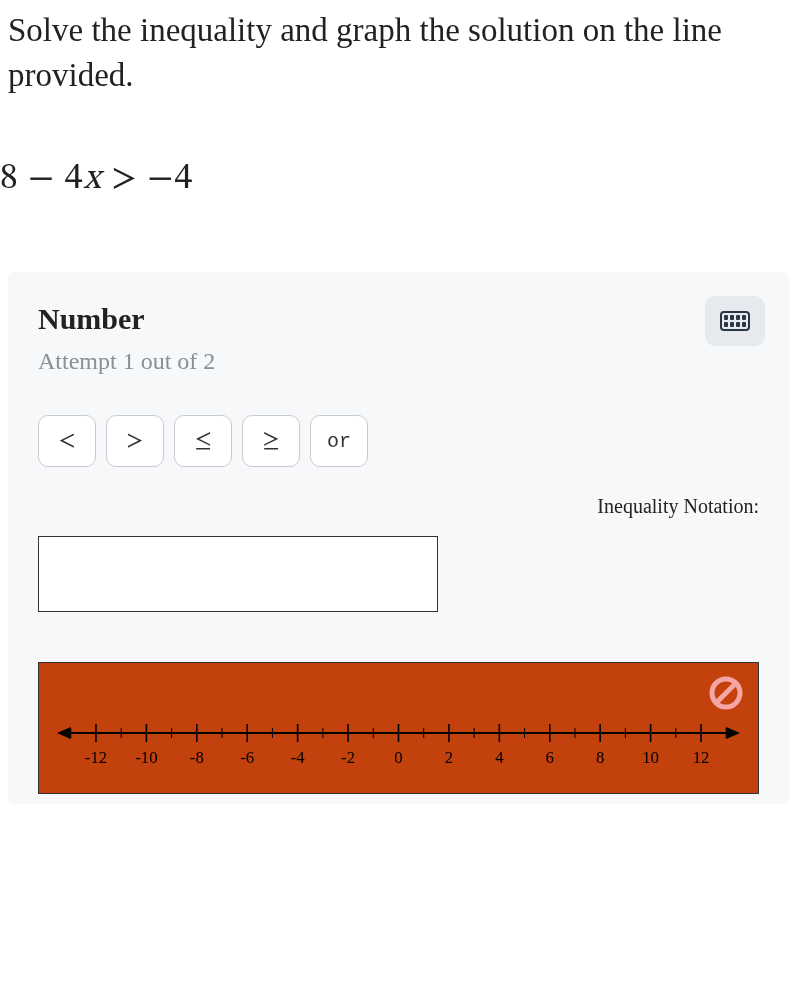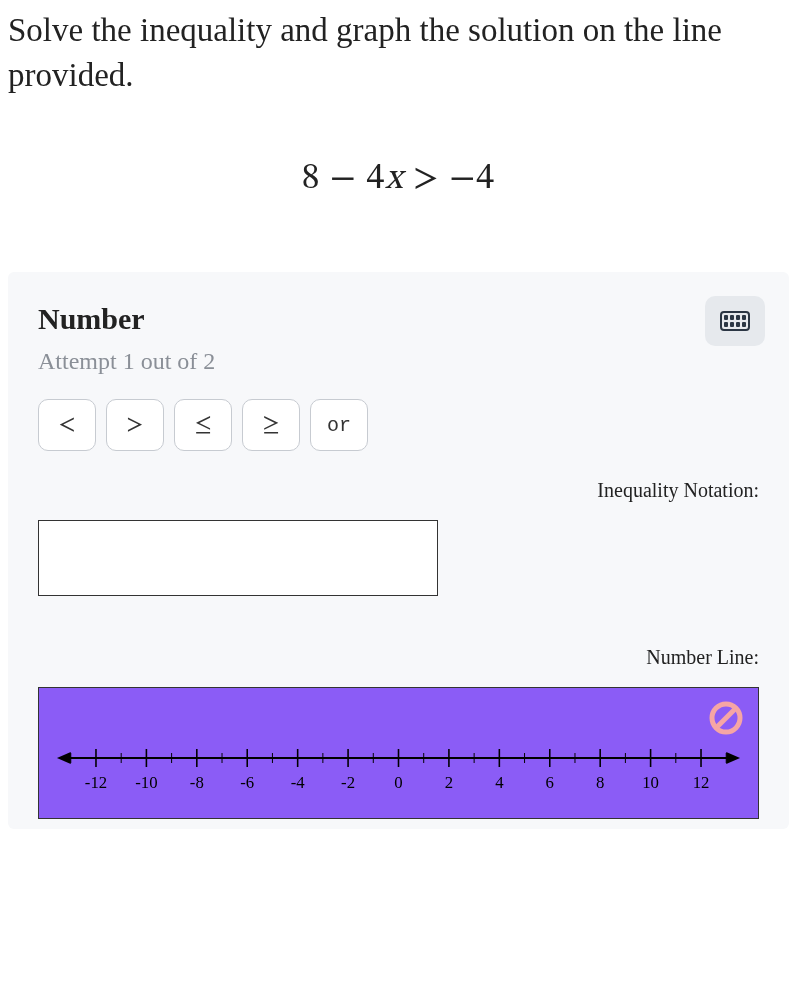--- a/index.html
+++ b/index.html
@@ -11,21 +11,20 @@
     background: #fff;
     width: 797px;
   }
   .question {
     font-size: 33px;
     line-height: 1.35;
     padding: 8px 5px 0 8px;
     font-weight: 400;
   }
   .inequality-display {
-    text-align: center;
     font-size: 36px;
     font-family: 'STIX Two Math', 'Cambria Math', 'Times New Roman', serif;
     margin: 60px 0 70px 0;
     letter-spacing: 1px;
   }
   .ital { font-style: italic; }
   .answer-panel {
     background: #f7f8fa;
     margin: 0 8px;
     padding: 30px 30px 10px 30px;
@@ -58,21 +57,21 @@
     display: grid;
     grid-template-columns: repeat(4,1fr);
     grid-template-rows: repeat(2,1fr);
     gap: 1.5px;
     padding: 2px;
   }
   .keypad-icon-box div { background:#2b3644; border-radius:1px; }
   .attempt {
     color: #8a8f97;
     font-size: 24px;
-    margin-bottom: 24px;
+    margin-bottom: 40px;
   }
   .op-row { display:flex; gap:10px; margin-bottom:28px; }
   .op-btn {
     width: 58px; height: 52px;
     border: 1.5px solid #c7cbd1;
     border-radius: 10px;
     background: #fff;
     display:flex; align-items:center; justify-content:center;
     font-size: 24px;
     font-family: 'STIX Two Math','Cambria Math',serif;
@@ -90,21 +89,21 @@
     height: 76px;
     border: 1.5px solid #333;
     background:#fff;
     font-size: 26px;
     padding: 8px 12px;
     font-family: Georgia, serif;
     margin-bottom: 50px;
   }
   .numberline-wrap {
     border: 1.5px solid #333;
-    background:#8b5cf6;
+    background:#c2410c;
     padding: 30px 14px 10px 14px;
     position:relative;
   }
   .no-symbol {
     position:absolute;
     top:12px; right:14px;
     width:36px; height:36px;
   }
   svg.numberline { width:100%; height:90px; display:block; }
 </style>
@@ -139,21 +138,20 @@
     <button class="op-btn">&lt;</button>
     <button class="op-btn">&gt;</button>
     <button class="op-btn">≤</button>
     <button class="op-btn">≥</button>
     <button class="op-btn or-btn">or</button>
   </div>
 
   <div class="section-label">Inequality Notation:</div>
   <input class="notation-input" type="text" value="" style="">
 
-  <div class="section-label">Number Line:</div>
 
   <div class="numberline-wrap">
     <svg class="no-symbol" viewBox="0 0 36 36">
       <circle cx="18" cy="18" r="14" fill="none" stroke="#f6a5a5" stroke-width="5"></circle>
       <line x1="8" y1="28" x2="28" y2="8" stroke="#f6a5a5" stroke-width="5"></line>
     </svg>
     <svg class="numberline" viewBox="0 0 700 90" preserveAspectRatio="none">
         <line x1="14" y1="40" x2="686" y2="40" stroke="#000" stroke-width="2"></line>
         <polygon points="4,40 18,34 18,46" fill="#000"></polygon>
         <polygon points="696,40 682,34 682,46" fill="#000"></polygon>

